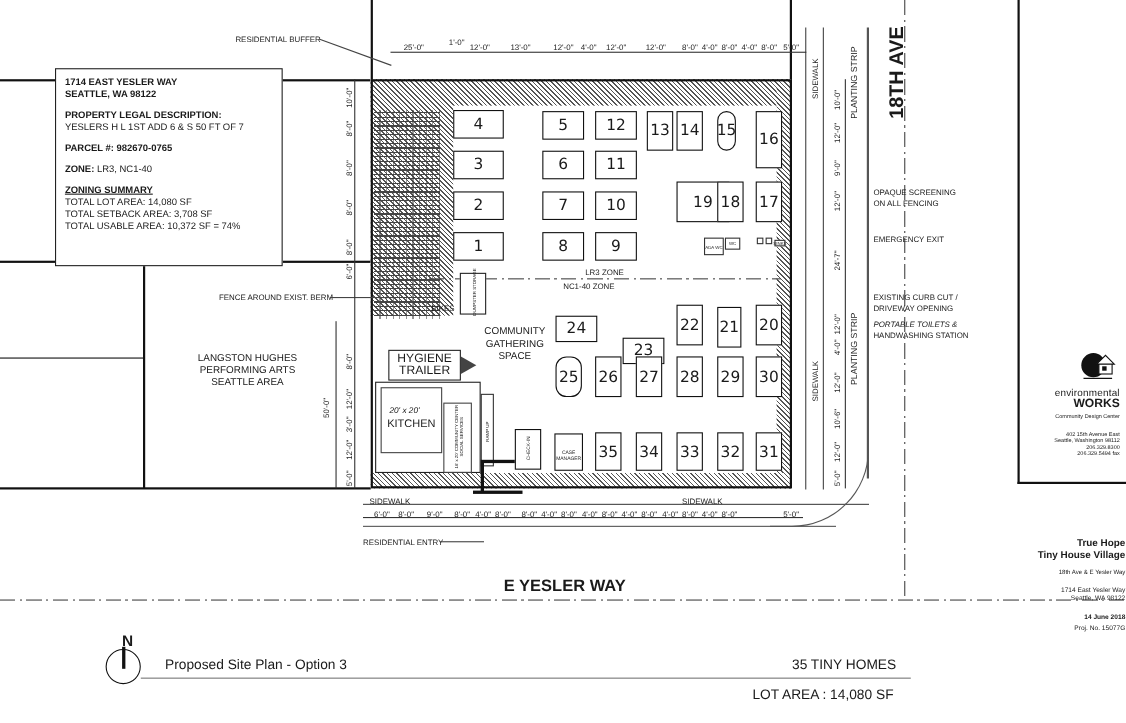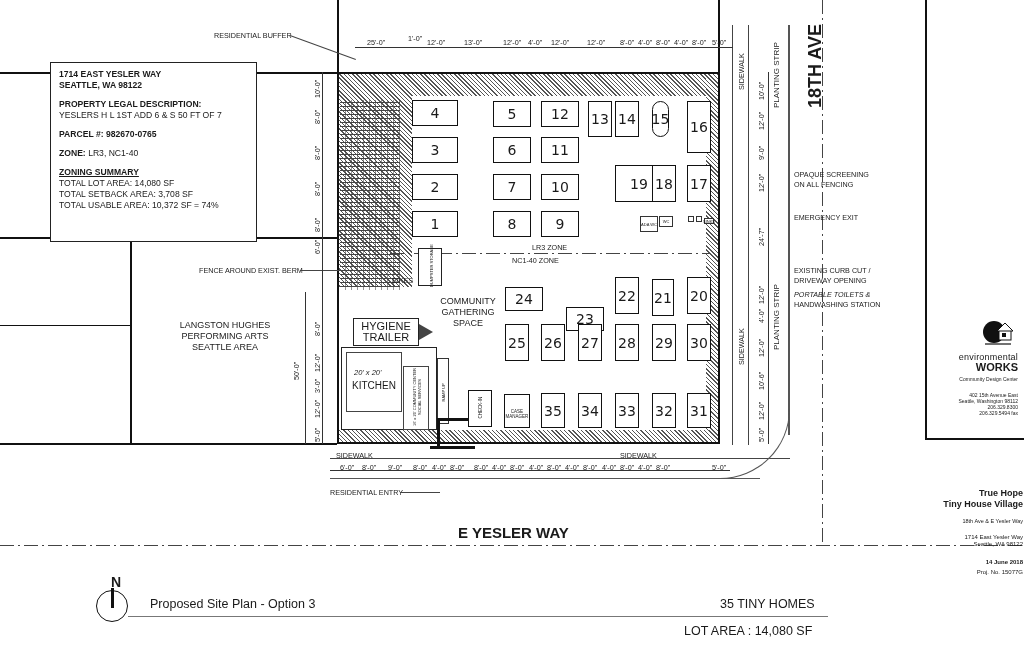--- a/index.html
+++ b/index.html
@@ -222,21 +222,21 @@
     <span class="num">20</span>
   </div>
 
 <div class="house" style="left:505px;top:287px;width:38px;height:24px;">
     <span class="num">24</span>
   </div>
 <div class="house" style="left:566px;top:287px;width:38px;height:24px;margin-top:20px;">
     <span class="num">23</span>
   </div>
 
-<div class="house" style="left:505px;top:324px;width:24px;height:37px;">
+<div class="house" style="left:505px;top:324px;width:24px;height:37px;border-radius:10px;">
     <span class="num">25</span>
   </div>
 <div class="house" style="left:541px;top:324px;width:24px;height:37px;">
     <span class="num">26</span>
   </div>
 <div class="house" style="left:578px;top:324px;width:24px;height:37px;">
     <span class="num">27</span>
   </div>
 <div class="house" style="left:615px;top:324px;width:24px;height:37px;">
     <span class="num">28</span>

